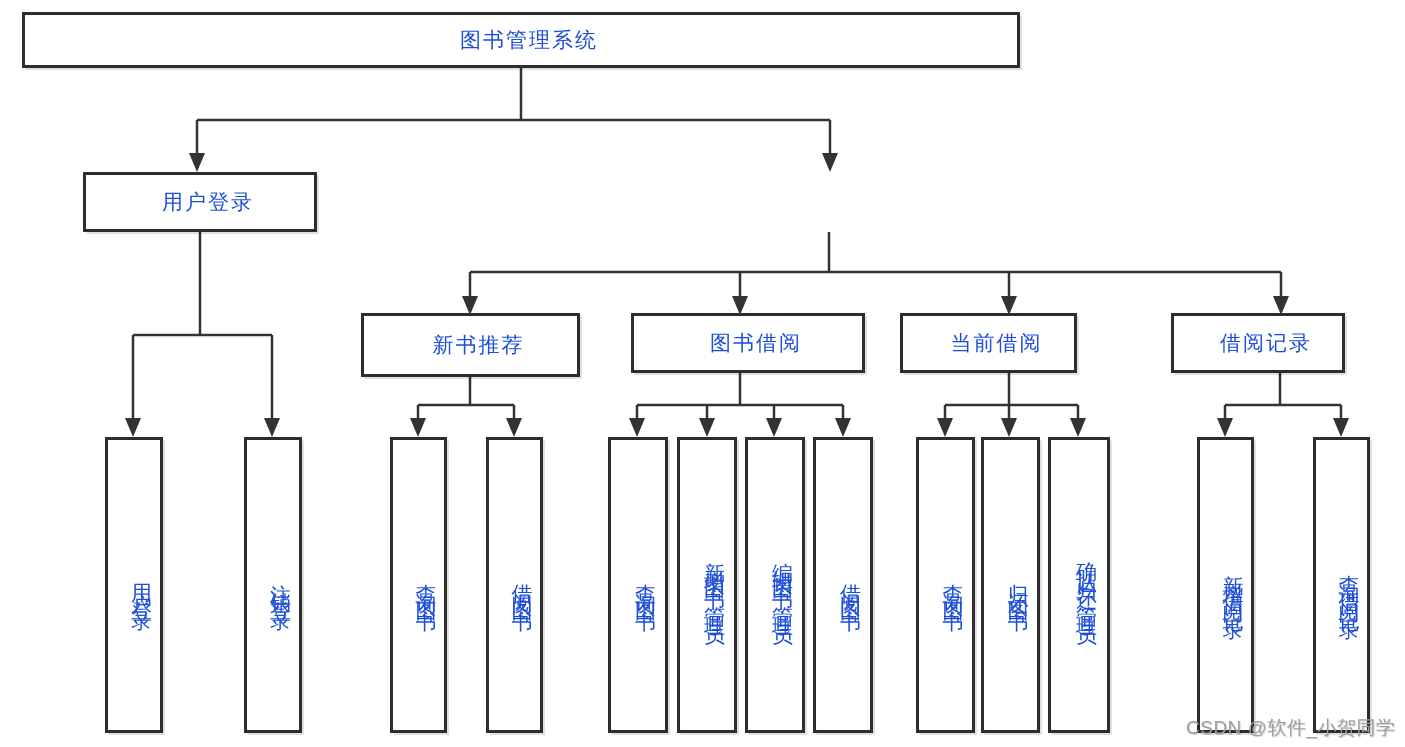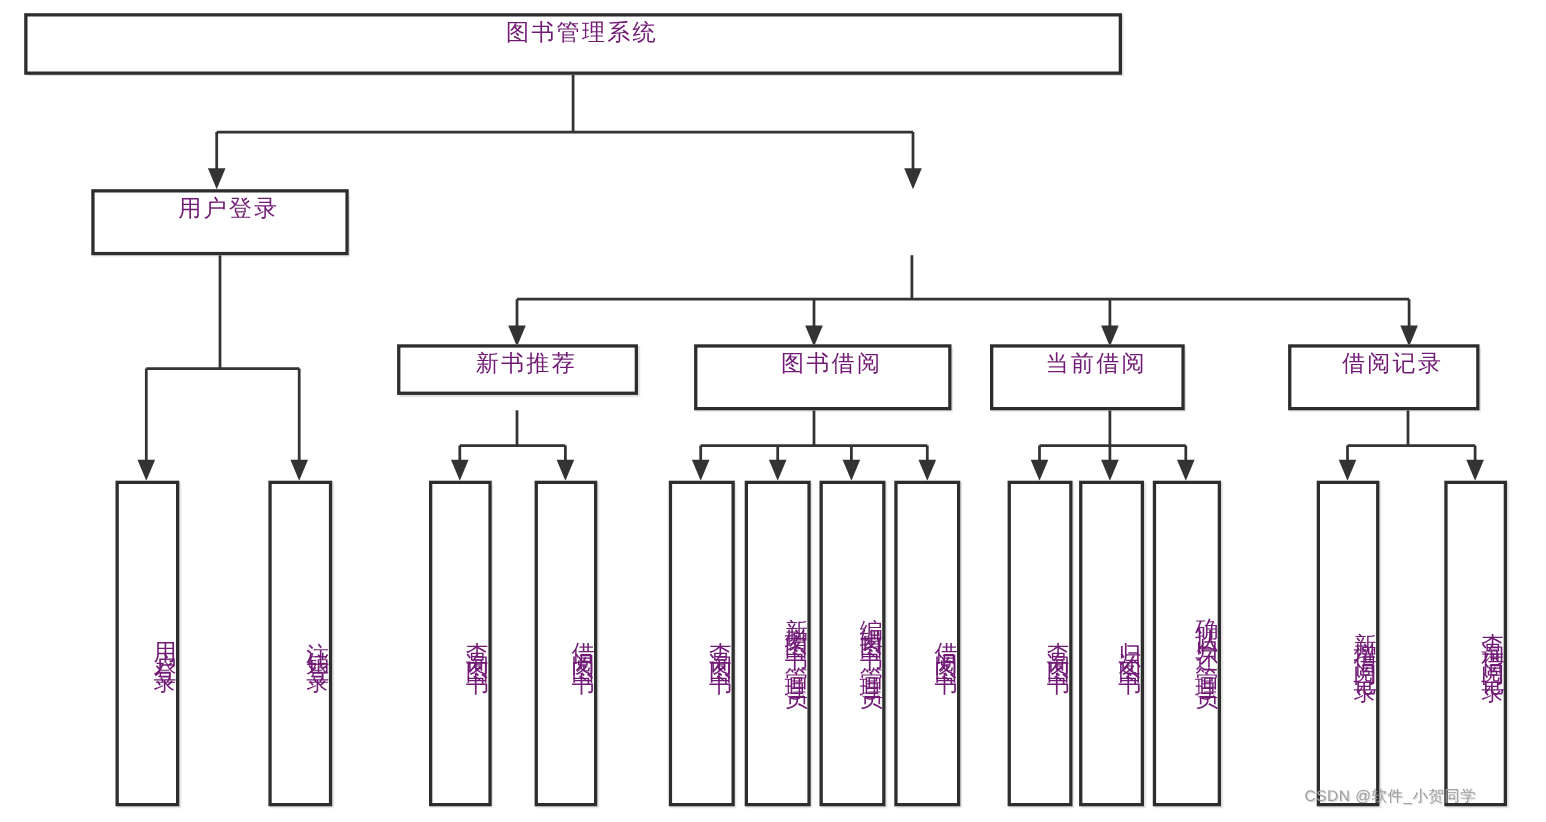--- a/index.html
+++ b/index.html
@@ -6,38 +6,39 @@
   body{font-family:"Liberation Sans", sans-serif;}
   #stage{position:relative;width:1405px;height:747px;background:#ffffff;overflow:hidden;}
   #wires{position:absolute;left:0;top:0;width:1405px;height:747px;}
   .box{
     position:absolute;
     box-sizing:border-box;
     background:#ffffff;
     border:3px solid #2d2d2d;
     box-shadow:1.5px 1.5px 1px rgba(0,0,0,0.12);
     display:flex;
+    align-items:center;
     justify-content:center;
-    color:#701a75;
+    color:#1d4ed8;
     padding-left:16px;
   }
   .h{font-size:21px;letter-spacing:2px;white-space:nowrap;}
   .v{
     writing-mode:vertical-rl;
     text-orientation:mixed;
     font-size:21px;
     letter-spacing:9px;
     line-height:1;
   }
   .v span{display:inline-block;}
   #watermark{
     position:absolute;
     left:1186px;
     top:715px;
-    font-size:14px;
+    font-size:19px;
     letter-spacing:0.5px;
     color:#9e9e9e;
     white-space:nowrap;
     text-shadow:1px 1px 1px rgba(0,0,0,0.18);
     z-index:5;
   }
 </style>
 </head>
 <body>
 
@@ -110,21 +111,21 @@
   </svg>
 
   <div class="box h" style="left:22px;top:12px;width:998px;height:56px;">
     <span>图书管理系统</span>
   </div>
 
   <div class="box h" style="left:83px;top:172px;width:234px;height:60px;">
     <span>用户登录</span>
   </div>
 
-  <div class="box h" style="left:361px;top:313px;width:219px;height:46px;">
+  <div class="box h" style="left:361px;top:313px;width:219px;height:64px;">
     <span>新书推荐</span>
   </div>
   <div class="box h" style="left:631px;top:313px;width:234px;height:60px;">
     <span>图书借阅</span>
   </div>
   <div class="box h" style="left:900px;top:313px;width:177px;height:60px;">
     <span>当前借阅</span>
   </div>
   <div class="box h" style="left:1171px;top:313px;width:174px;height:60px;">
     <span>借阅记录</span>

